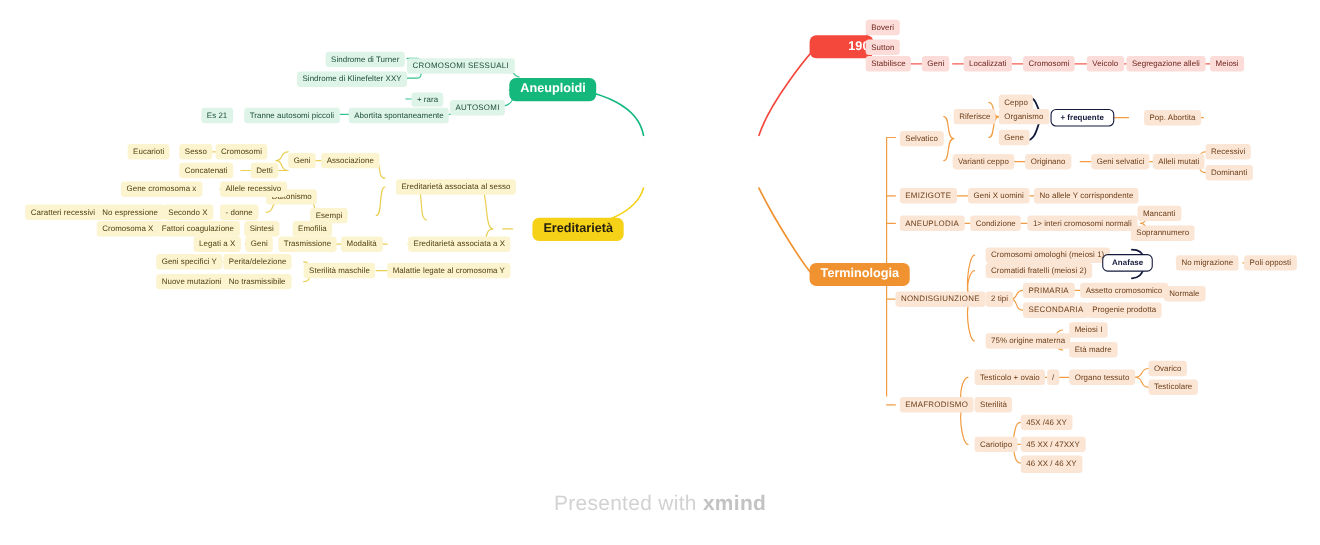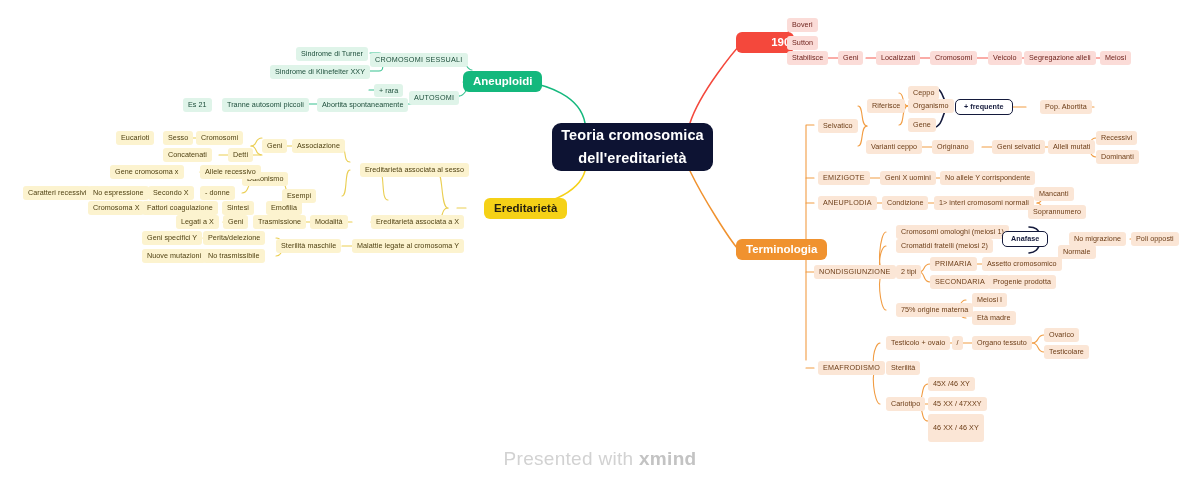--- a/index.html
+++ b/index.html
@@ -166,24 +166,20 @@
       <path d="M917,404 C924,404 920,404 928,404"></path>
       <path d="M917,404 C924,404 920,421 928,421"></path>
     </g>
 
     <g fill="none" stroke="#141a3c" stroke-width="1.6" stroke-linecap="round">
       <path d="M933,88 C944,88 942,100 948,106 C942,112 944,126 933,128"></path>
       <path d="M1029,227 C1040,227 1038,234 1044,239 C1038,244 1040,252 1029,253"></path>
     </g>
   </svg>
 
-  <div class="node root" style="left:552px;top:123px;width:161px;height:48px;">
-    <span>Teoria cromosomica</span>
-    <span>dell'ereditarietà</span>
-  </div>
 
   <div class="node main green" style="left:463px;top:71px;height:21px;">Aneuploidi</div>
 
   <div class="node sub green caps" style="left:370px;top:53px;height:14px;">CROMOSOMI SESSUALI</div>
   <div class="node sub green" style="left:296px;top:47px;height:14px;">Sindrome di Turner</div>
   <div class="node sub green" style="left:270px;top:65px;height:14px;">Sindrome di Klinefelter XXY</div>
 
   <div class="node sub green caps" style="left:409px;top:91px;height:14px;">AUTOSOMI</div>
   <div class="node sub green" style="left:374px;top:84px;height:13px;">+ rara</div>
   <div class="node sub green" style="left:317px;top:98px;height:14px;">Abortita spontaneamente</div>
@@ -268,36 +264,36 @@
 
   <div class="node sub orange caps" style="left:814px;top:265px;height:14px;">NONDISGIUNZIONE</div>
   <div class="node sub orange" style="left:896px;top:225px;height:14px;">Cromosomi omologhi (meiosi 1)</div>
   <div class="node sub orange" style="left:896px;top:239px;height:14px;">Cromatidi fratelli (meiosi 2)</div>
   <div class="node sub boxed" style="left:1002px;top:231px;height:16px;padding:0 8px;font-size:7.2px;">Anafase</div>
   <div class="node sub orange" style="left:1069px;top:232px;height:14px;">No migrazione</div>
   <div class="node sub orange" style="left:1131px;top:232px;height:14px;">Poli opposti</div>
   <div class="node sub orange" style="left:896px;top:265px;height:14px;">2 tipi</div>
   <div class="node sub orange caps" style="left:930px;top:257px;height:14px;">PRIMARIA</div>
   <div class="node sub orange" style="left:982px;top:257px;height:14px;">Assetto cromosomico</div>
-  <div class="node sub orange" style="left:1058px;top:245px;height:14px;">Normale</div>
+  <div class="node sub orange" style="left:1058px;top:260px;height:14px;">Normale</div>
   <div class="node sub orange caps" style="left:930px;top:275px;height:14px;">SECONDARIA</div>
   <div class="node sub orange" style="left:988px;top:275px;height:14px;">Progenie prodotta</div>
   <div class="node sub orange" style="left:896px;top:303px;height:14px;">75% origine materna</div>
   <div class="node sub orange" style="left:972px;top:293px;height:14px;">Meiosi I</div>
   <div class="node sub orange" style="left:972px;top:311px;height:14px;">Età madre</div>
 
   <div class="node sub orange caps" style="left:818px;top:361px;height:14px;">EMAFRODISMO</div>
   <div class="node sub orange" style="left:886px;top:336px;height:14px;">Testicolo + ovaio</div>
   <div class="node sub orange" style="left:952px;top:336px;height:14px;width:11px;">/</div>
   <div class="node sub orange" style="left:972px;top:336px;height:14px;">Organo tessuto</div>
   <div class="node sub orange" style="left:1044px;top:328px;height:14px;">Ovarico</div>
   <div class="node sub orange" style="left:1044px;top:345px;height:14px;">Testicolare</div>
   <div class="node sub orange" style="left:886px;top:361px;height:14px;">Sterilità</div>
   <div class="node sub orange" style="left:886px;top:397px;height:14px;">Cariotipo</div>
   <div class="node sub orange" style="left:928px;top:377px;height:14px;">45X /46 XY</div>
   <div class="node sub orange" style="left:928px;top:397px;height:14px;">45 XX / 47XXY</div>
-  <div class="node sub orange" style="left:928px;top:414px;height:28px;">46 XX / 46 XY</div>
+  <div class="node sub orange" style="left:928px;top:414px;height:16px;">46 XX / 46 XY</div>
 
   <div class="footer">
     <span>Presented with </span><b>xmind</b>
   </div>
 
 </div>
 
 </body></html>

